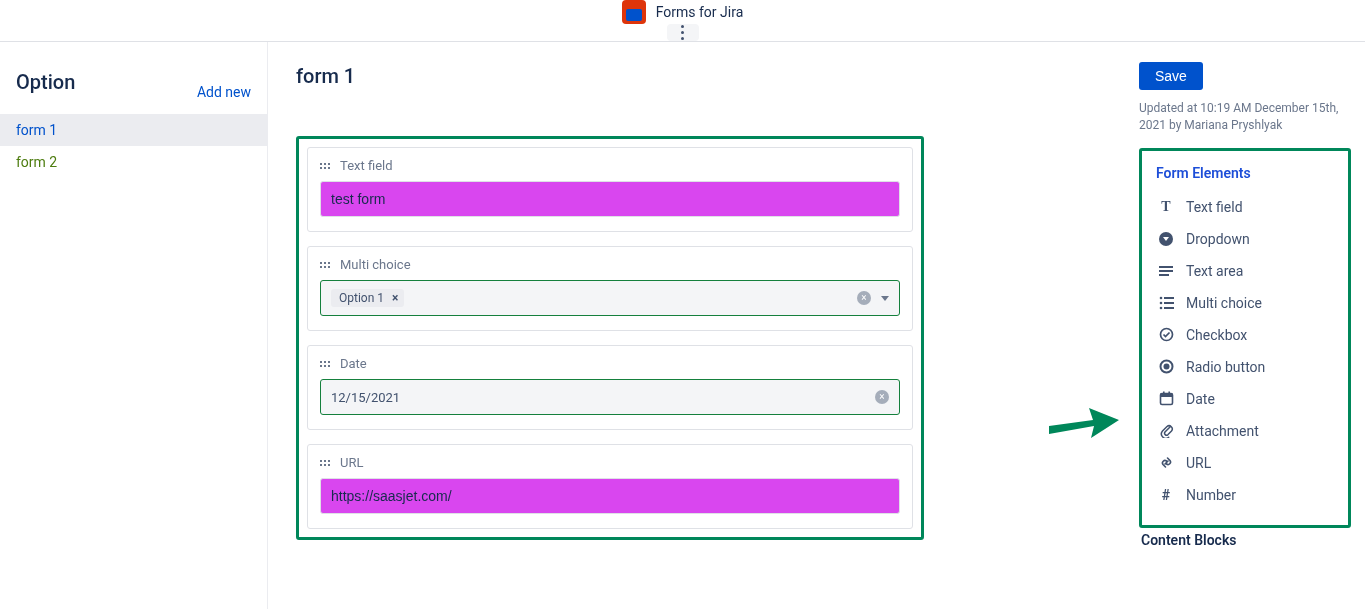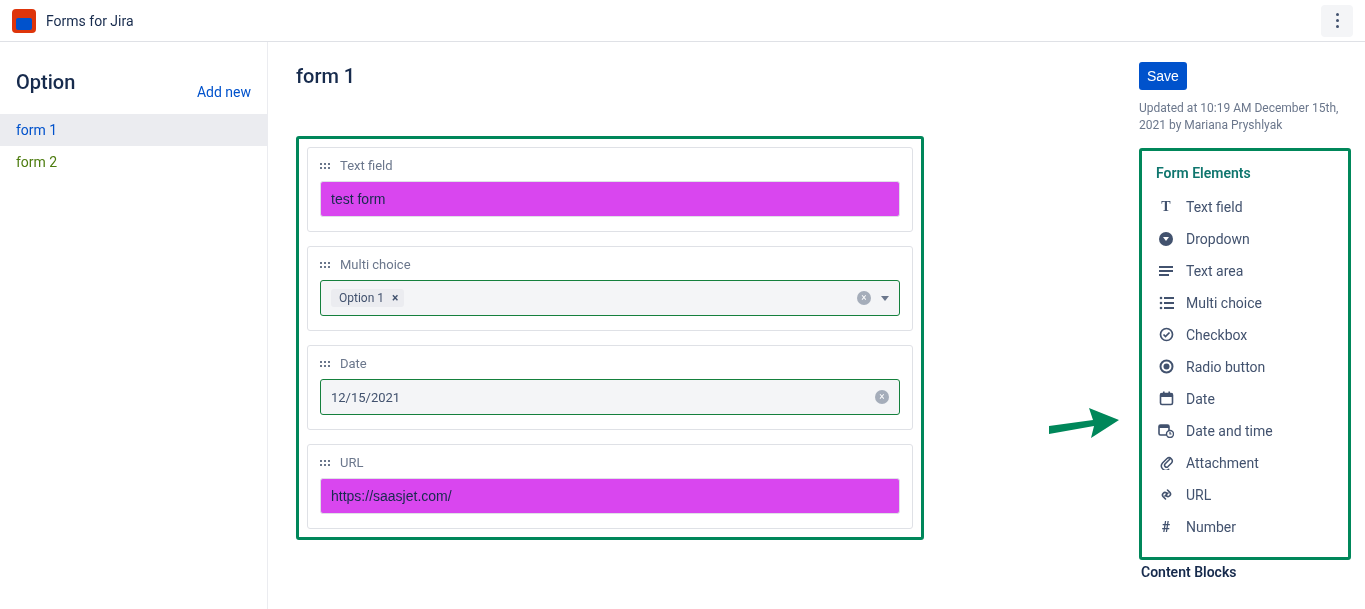--- a/index.html
+++ b/index.html
@@ -12,20 +12,21 @@
     height: 609px;
     overflow: hidden;
   }
   .topbar {
     height: 42px;
     display: flex;
     align-items: center;
     padding: 0 12px;
     border-bottom: 1px solid #dfe1e6;
     justify-content: space-between;
+    flex-direction: column;
   }
   .topbar-left {
     display: flex;
     align-items: center;
     gap: 10px;
   }
   .app-icon {
     width: 24px; height: 24px;
     background: #de350b;
     border-radius: 4px;
@@ -180,41 +181,41 @@
   
   .right-panel {
     width: 240px;
     padding: 20px 14px 0 14px;
   }
   .save-btn {
     background: #0052cc;
     color:#fff;
     border:none;
     border-radius:3px;
-    padding:6px 8px;
+    padding:6px 16px;
     font-size:14px;
     font-weight:500;
     cursor:pointer;
   }
   .updated {
     font-size:12px;
     color:#6b778c;
     line-height:1.4;
     margin-top: 10px;
   }
   .elements-box {
     border: 3px solid #00875a;
     border-radius: 3px;
     padding: 14px 14px 14px 14px;
     margin-top: 14px;
   }
   .elements-title {
     font-size: 14px;
     font-weight: 600;
-    color: #0f766e;
+    color: #1d4ed8;
     margin-bottom: 10px;
   }
   .element-item {
     display: flex;
     align-items: center;
     gap: 12px;
     padding: 8px 2px;
     font-size: 14px;
     color: #42526e;
     cursor: pointer;
@@ -423,31 +424,20 @@
                 <rect x="1.5" y="2.5" width="12" height="11" rx="1.5" fill="none" stroke="#42526e" stroke-width="1.6"></rect>
                 <rect x="1.5" y="2.5" width="12" height="3.5" fill="#42526e"></rect>
                 <rect x="4" y="0.5" width="1.6" height="3" fill="#42526e"></rect>
                 <rect x="9.4" y="0.5" width="1.6" height="3" fill="#42526e"></rect>
               </svg>
           </span>
           <span>Date</span>
         </div>
         <div class="element-item">
           <span class="element-icon">
-            <svg width="16" height="15" viewBox="0 0 16 15">
-                <rect x="1" y="2" width="10" height="10" rx="1.5" fill="none" stroke="#42526e" stroke-width="1.6"></rect>
-                <rect x="1" y="2" width="10" height="3" fill="#42526e"></rect>
-                <circle cx="12" cy="11" r="3.5" fill="#fff" stroke="#42526e" stroke-width="1.4"></circle>
-                <path d="M12 9 v2 h1.5" fill="none" stroke="#42526e" stroke-width="1.2"></path>
-              </svg>
-          </span>
-          <span>Date and time</span>
-        </div>
-        <div class="element-item">
-          <span class="element-icon">
             <svg width="15" height="15" viewBox="0 0 15 15">
                 <path d="M11 4 L6 9 a2 2 0 0 0 2.8 2.8 L12.5 8 a3.2 3.2 0 0 0 -4.5 -4.5 L3.5 8 a4.4 4.4 0 0 0 6.2 6.2" fill="none" stroke="#42526e" stroke-width="1.5" stroke-linecap="round"></path>
               </svg>
           </span>
           <span>Attachment</span>
         </div>
         <div class="element-item">
           <span class="element-icon">
             <svg width="15" height="15" viewBox="0 0 15 15">
                 <path d="M6 9 L9 6 M8.5 3 L11 5.5 a2.5 2.5 0 0 1 -3.5 3.5 M6.5 12 L4 9.5 a2.5 2.5 0 0 1 3.5 -3.5" fill="none" stroke="#42526e" stroke-width="1.6" stroke-linecap="round"></path>

